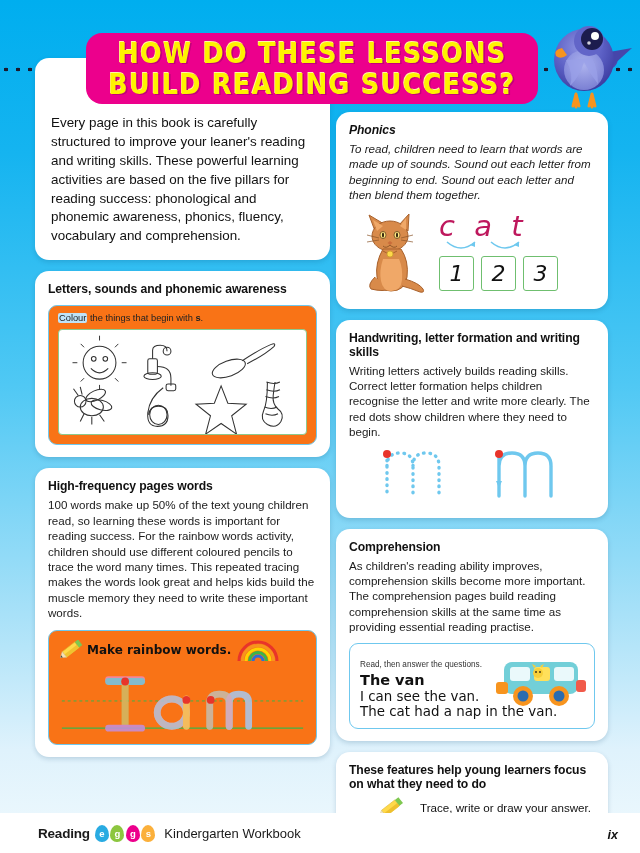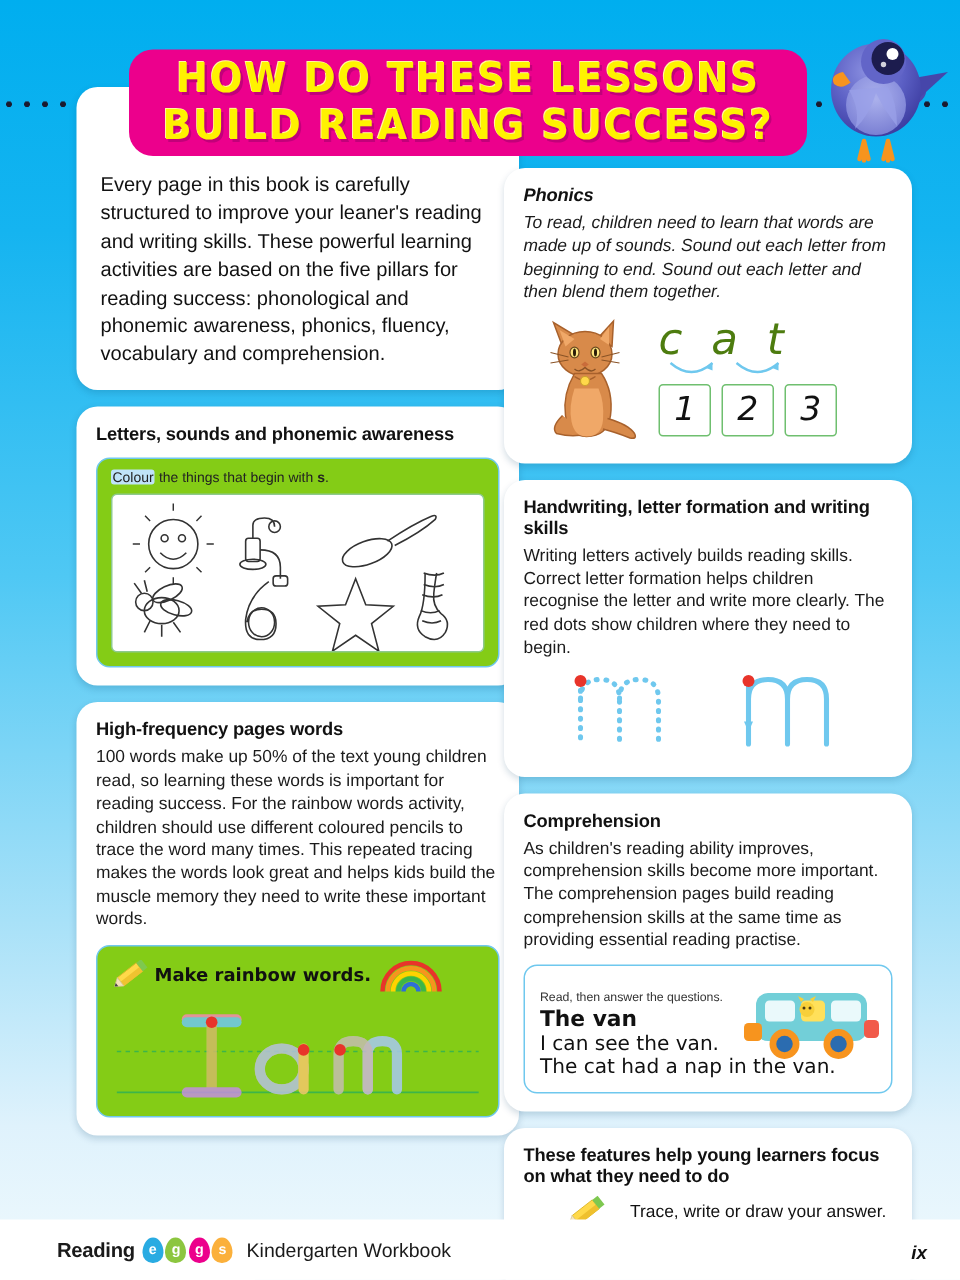--- a/index.html
+++ b/index.html
@@ -14,21 +14,21 @@
     overflow:hidden;
   }
   
   .dotline{
     position:absolute;left:0;top:67px;width:640px;height:5px;
     background-image:radial-gradient(circle, #1a1a2e 1.8px, rgba(0,0,0,0) 2.1px);
     background-size:12px 5px;background-repeat:repeat-x;
     z-index:1;
   }
   
-  .col-left{position:absolute;left:51px;top:58px;width:295px;z-index:3;}
+  .col-left{position:absolute;left:35px;top:58px;width:295px;z-index:3;}
   .col-right{position:absolute;left:336px;top:112px;width:272px;z-index:3;}
 
   .card{
     background:#fff;border-radius:14px;
     box-shadow:0 2px 5px rgba(0,60,100,0.18);
     box-sizing:border-box;
   }
   .card + .card{margin-top:11px;}
 
   
@@ -59,30 +59,30 @@
   p.body{
     margin:0;font-size:11.6px;line-height:1.33;color:#1b1b1b;
     font-family:"Liberation Sans", sans-serif;
   }
   p.intro{
     margin:0;font-size:13.4px;line-height:1.41;color:#111;
   }
 
   
   .sample{
-    border:1.6px solid #6fc8ee;border-radius:9px;background:#84cc16;
+    border:1.6px solid #6fc8ee;border-radius:9px;background:#f97316;
     margin-top:9px;padding:7px 9px 9px 9px;position:relative;
   }
   .sample-label{font-size:9.3px;color:#222;margin:0 0 5px 0;line-height:1.2;}
   .hl{background:#bfe3f8;padding:0 1px;border-radius:2px;}
   .greenbox{border:1.4px solid #8dc98d;border-radius:4px;background:#fff;height:104px;position:relative;overflow:hidden;}
 
   
   .phonics-sample{border:none;margin-top:6px;padding:2px 4px 4px 4px;display:flex;align-items:center;gap:8px;}
-  .cat-word{font-family:"DejaVu Sans", sans-serif;font-size:29px;color:#4d7c0f;letter-spacing:5px;line-height:1;}
+  .cat-word{font-family:"DejaVu Sans", sans-serif;font-size:29px;color:#be185d;letter-spacing:5px;line-height:1;}
   .numbox{
     width:33px;height:33px;border:1.6px solid #6fbf6f;border-radius:3px;background:#fff;
     display:flex;align-items:center;justify-content:center;
     font-family:"DejaVu Sans", sans-serif;font-size:22px;color:#111;
   }
   .numrow{display:flex;gap:7px;margin-top:4px;}
 
   
   .hw-row{display:flex;justify-content:center;align-items:flex-start;gap:38px;margin-top:4px;height:62px;}
 

